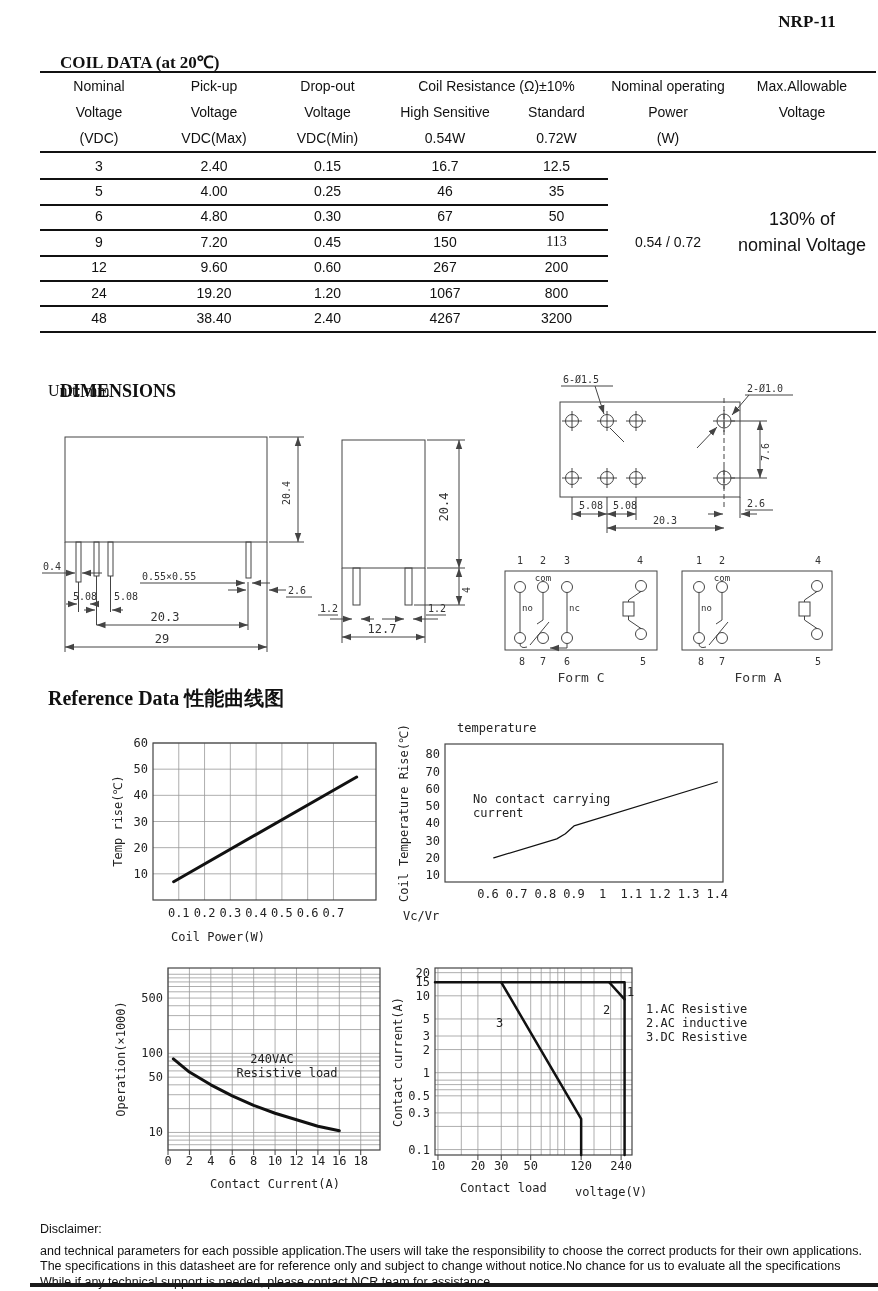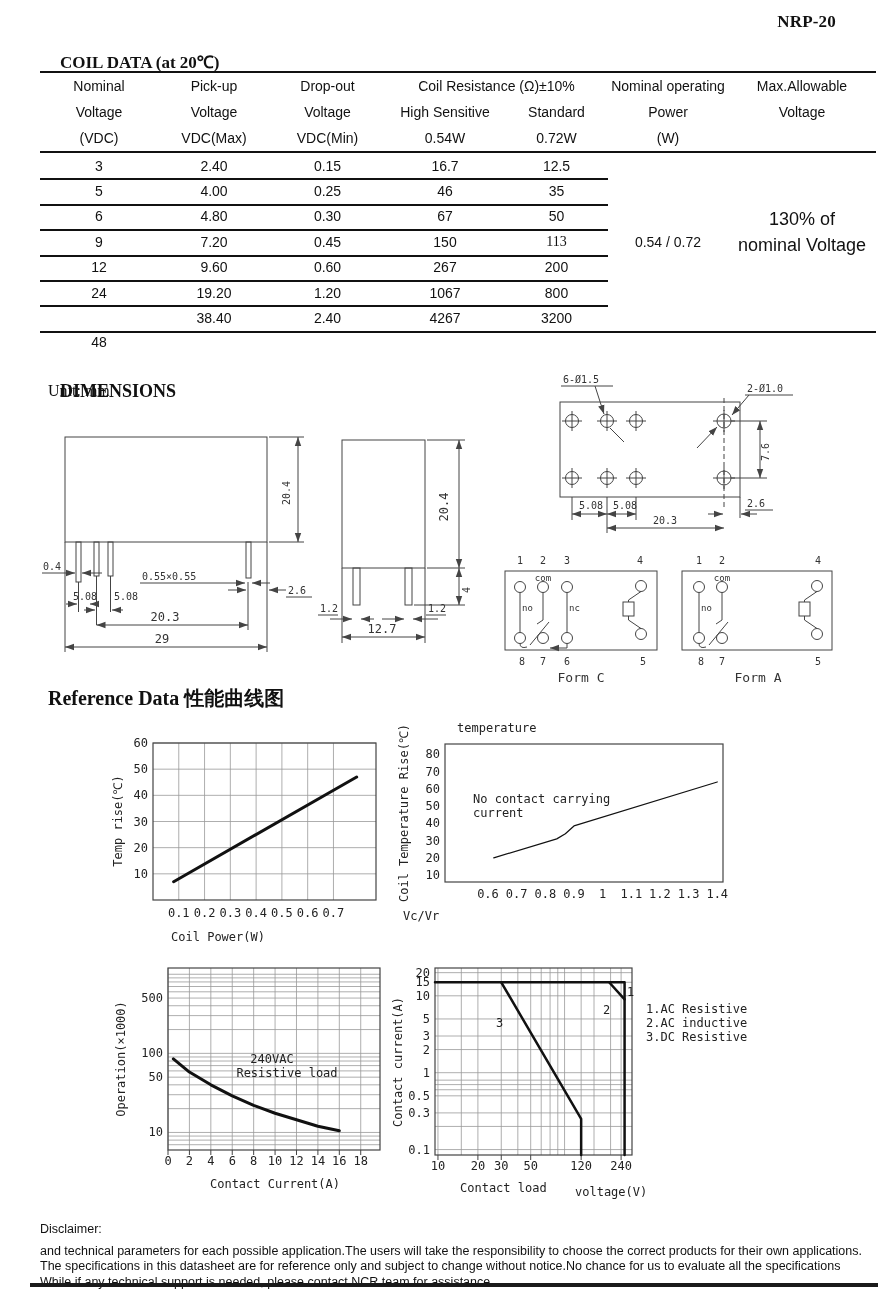--- a/index.html
+++ b/index.html
@@ -39,21 +39,21 @@
     <defs>
       <marker id="ae" viewBox="0 0 10 8" markerWidth="10" markerHeight="8" refX="9" refY="4" orient="auto" markerUnits="userSpaceOnUse">
           <path d="M0,0.8 L9,4 L0,7.2 Z" fill="#444" stroke="none"></path>
         </marker>
       <marker id="as" viewBox="0 0 10 8" markerWidth="10" markerHeight="8" refX="9" refY="4" orient="auto-start-reverse" markerUnits="userSpaceOnUse">
           <path d="M0,0.8 L9,4 L0,7.2 Z" fill="#444" stroke="none"></path>
         </marker>
     </defs>
   </svg>
 
-  <div class="model">NRP-20</div>
+  <div class="model">NRP-11</div>
 
   <h2 class="coil-title">COIL DATA (at 20℃)</h2>
 
   <div class="coil-table">
     <div class="thead">
       <div class="th" style="grid-row:1;grid-column:1">Nominal</div>
       <div class="th" style="grid-row:1;grid-column:2">Pick-up</div>
       <div class="th" style="grid-row:1;grid-column:3">Drop-out</div>
       <div class="th" style="grid-row:1;grid-column:4/6">Coil Resistance (Ω)±10%</div>
       <div class="th" style="grid-row:1;grid-column:6">Nominal operating</div>
@@ -101,21 +101,21 @@
         <div class="td rb" style="grid-area: 5 / 1;">12</div>
         <div class="td rb" style="grid-area: 5 / 2;">9.60</div>
         <div class="td rb" style="grid-area: 5 / 3;">0.60</div>
         <div class="td rb" style="grid-area: 5 / 4;">267</div>
         <div class="td rb" style="grid-area: 5 / 5;">200</div>
         <div class="td rb" style="grid-area: 6 / 1;">24</div>
         <div class="td rb" style="grid-area: 6 / 2;">19.20</div>
         <div class="td rb" style="grid-area: 6 / 3;">1.20</div>
         <div class="td rb" style="grid-area: 6 / 4;">1067</div>
         <div class="td rb" style="grid-area: 6 / 5;">800</div>
-        <div class="td" style="grid-area: 7 / 1; margin-top: 24px;">48</div>
+        <div class="td" style="grid-area: 7 / 1;">48</div>
         <div class="td" style="grid-area: 7 / 2;">38.40</div>
         <div class="td" style="grid-area: 7 / 3;">2.40</div>
         <div class="td" style="grid-area: 7 / 4;">4267</div>
         <div class="td" style="grid-area: 7 / 5;">3200</div>
       </div>
   </div>
 
   <h2 class="dim-title">DIMENSIONS</h2>
   <div class="unit">Unit: mm</div>
 

